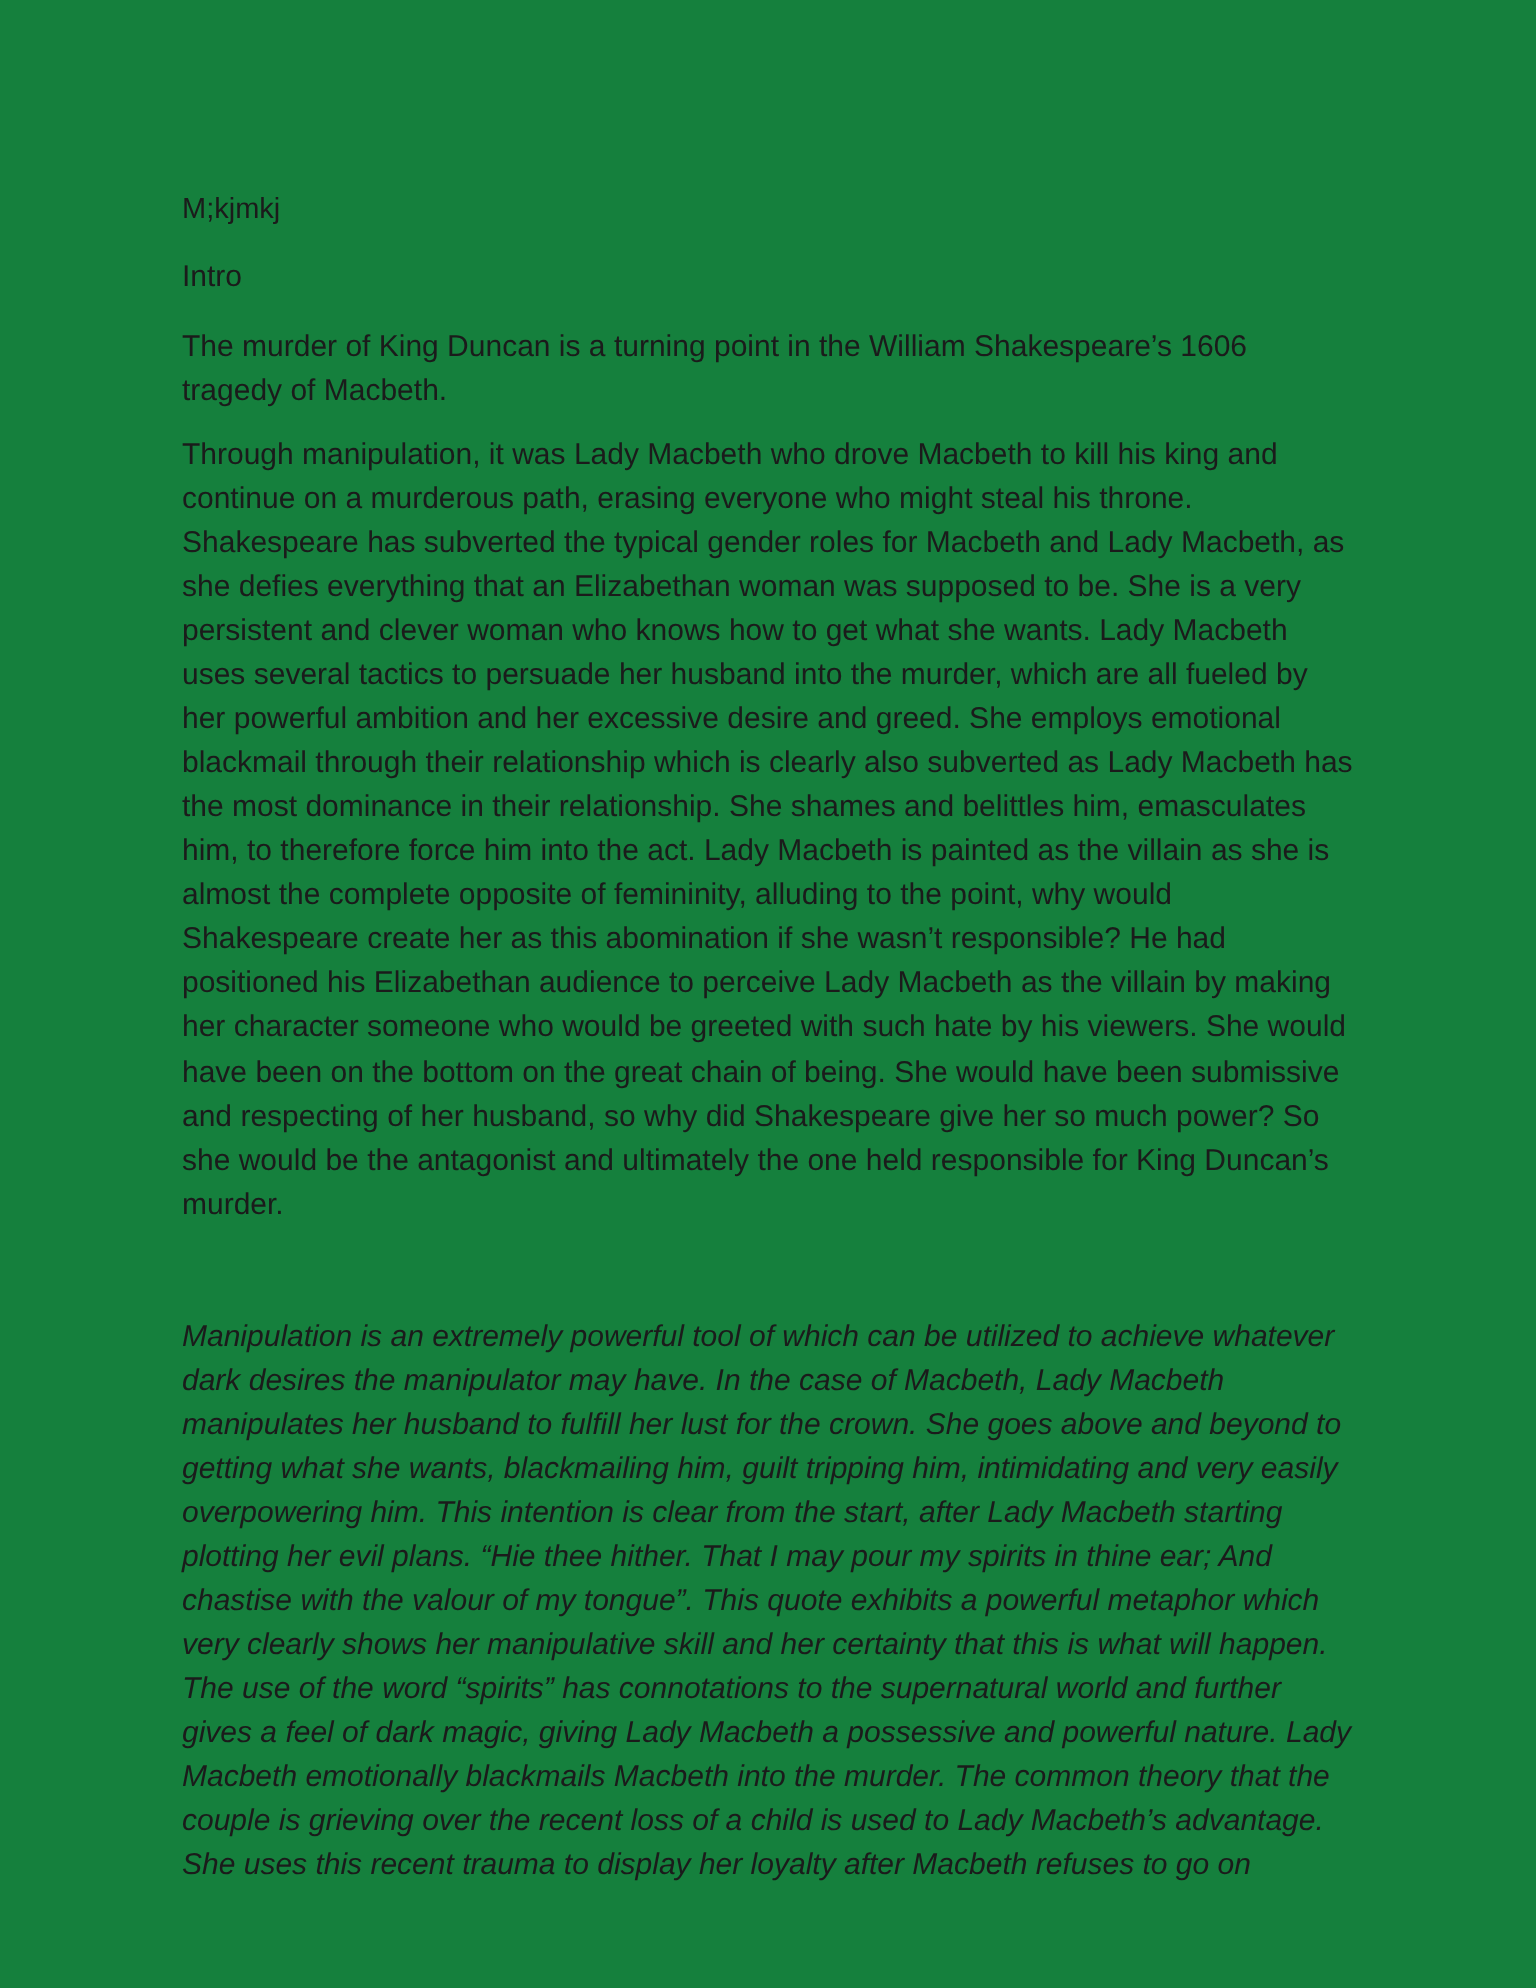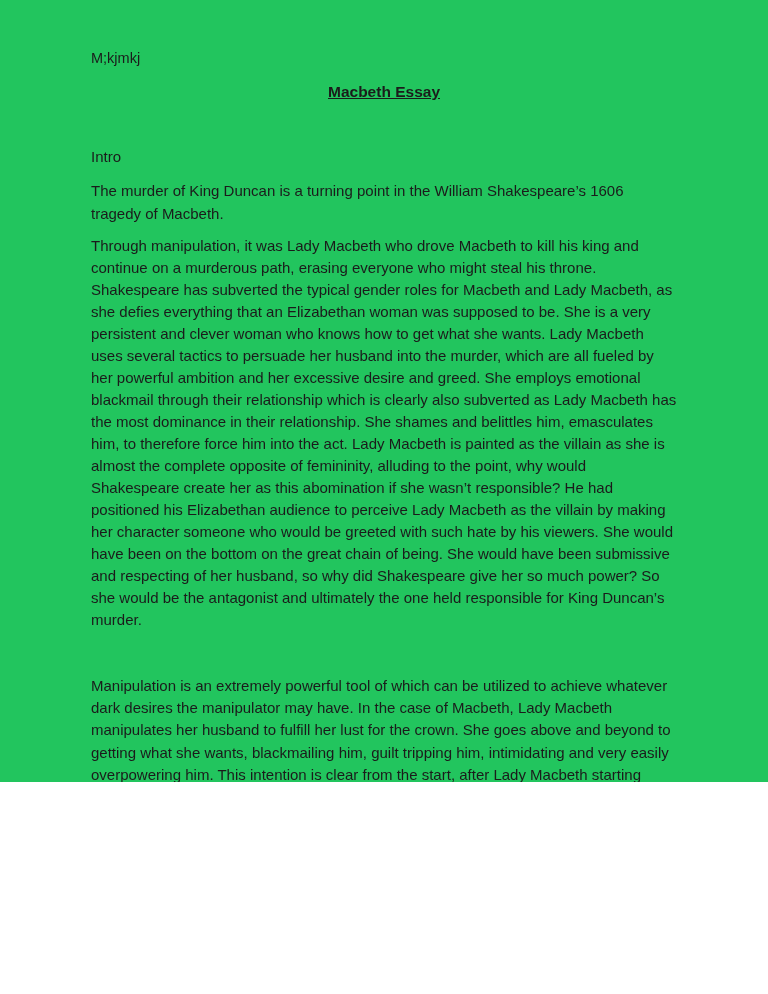--- a/index.html
+++ b/index.html
@@ -3,26 +3,26 @@
 <meta charset="utf-8">
 <style>
   html, body {
     margin: 0;
     padding: 0;
     background: #ffffff;
   }
   .page {
     position: relative;
     width: 768px;
-    height: 782px;
+    height: 994px;
     box-sizing: border-box;
-    background: #22c55e;
+    background: #15803d;
     color: #1b1b1b;
     font-family: "Liberation Sans", sans-serif;
-    padding: 48px 91px 0 91px;
+    padding: 95px 91px 0 91px;
     overflow: hidden;
   }
   .doc-header {
     font-size: 14.5px;
     line-height: 1.45;
     margin: 0 0 12px 0;
   }
   .doc-title {
     font-size: 15.5px;
     font-weight: bold;
@@ -42,30 +42,30 @@
     margin: 0 0 13px 0;
   }
   .body-para {
     font-size: 15px;
     line-height: 1.47;
     margin: 0 0 10px 0;
     text-align: left;
   }
   .para-spaced {
     margin-top: 44px;
+    font-style: italic;
   }
 </style>
 </head>
 <body>
 
 <div class="page">
 
   <p class="doc-header">M;kjmkj</p>
 
-  <h1 class="doc-title">Macbeth Essay</h1>
 
 
   <p class="intro-label">Intro</p>
 
   <p class="body-para">The murder of King Duncan is a turning point in the William Shakespeare’s 1606 tragedy of Macbeth.</p>
 
   <p class="body-para"> Through manipulation, it was Lady Macbeth who drove Macbeth to kill his king and continue on a murderous path, erasing everyone who might steal his throne. Shakespeare has subverted the typical gender roles for Macbeth and Lady Macbeth, as she defies everything that an Elizabethan woman was supposed to be. She is a very persistent and clever woman who knows how to get what she wants. Lady Macbeth uses several tactics to persuade her husband into the murder, which are all fueled by her powerful ambition and her excessive desire and greed. She employs emotional blackmail through their relationship which is clearly also subverted as Lady Macbeth has the most dominance in their relationship. She shames and belittles him, emasculates him, to therefore force him into the act. Lady Macbeth is painted as the villain as she is almost the complete opposite of femininity, alluding to the point, why would Shakespeare create her as this abomination if she wasn’t responsible?  He had positioned his Elizabethan audience to perceive Lady Macbeth as the villain by making her character someone who would be greeted with such hate by his viewers. She would have been on the bottom on the great chain of being. She would have been submissive and respecting of her husband, so why did Shakespeare give her so much power? So she would be the antagonist and ultimately the one held responsible for King Duncan’s murder.</p>
 
   <p class="body-para para-spaced">Manipulation is an extremely powerful tool of which can be utilized to achieve whatever dark desires the manipulator may have. In the case of Macbeth, Lady Macbeth manipulates her husband to fulfill her lust for the crown. She goes above and beyond to getting what she wants, blackmailing him, guilt tripping him, intimidating and very easily overpowering him. This intention is clear from the start, after Lady Macbeth starting plotting her evil plans. “Hie thee hither. That I may pour my spirits in thine ear; And chastise with the valour of my tongue”. This quote exhibits a powerful metaphor which very clearly shows her manipulative skill and her certainty that this is what will happen. The use of the word “spirits” has connotations to the supernatural world and further gives a feel of dark magic, giving Lady Macbeth a possessive and powerful nature. Lady Macbeth emotionally blackmails Macbeth into the murder. The common theory that the couple is grieving over the recent loss of a child is used to Lady Macbeth’s advantage. She uses this recent trauma to display her loyalty after Macbeth refuses to go on</p>
 

